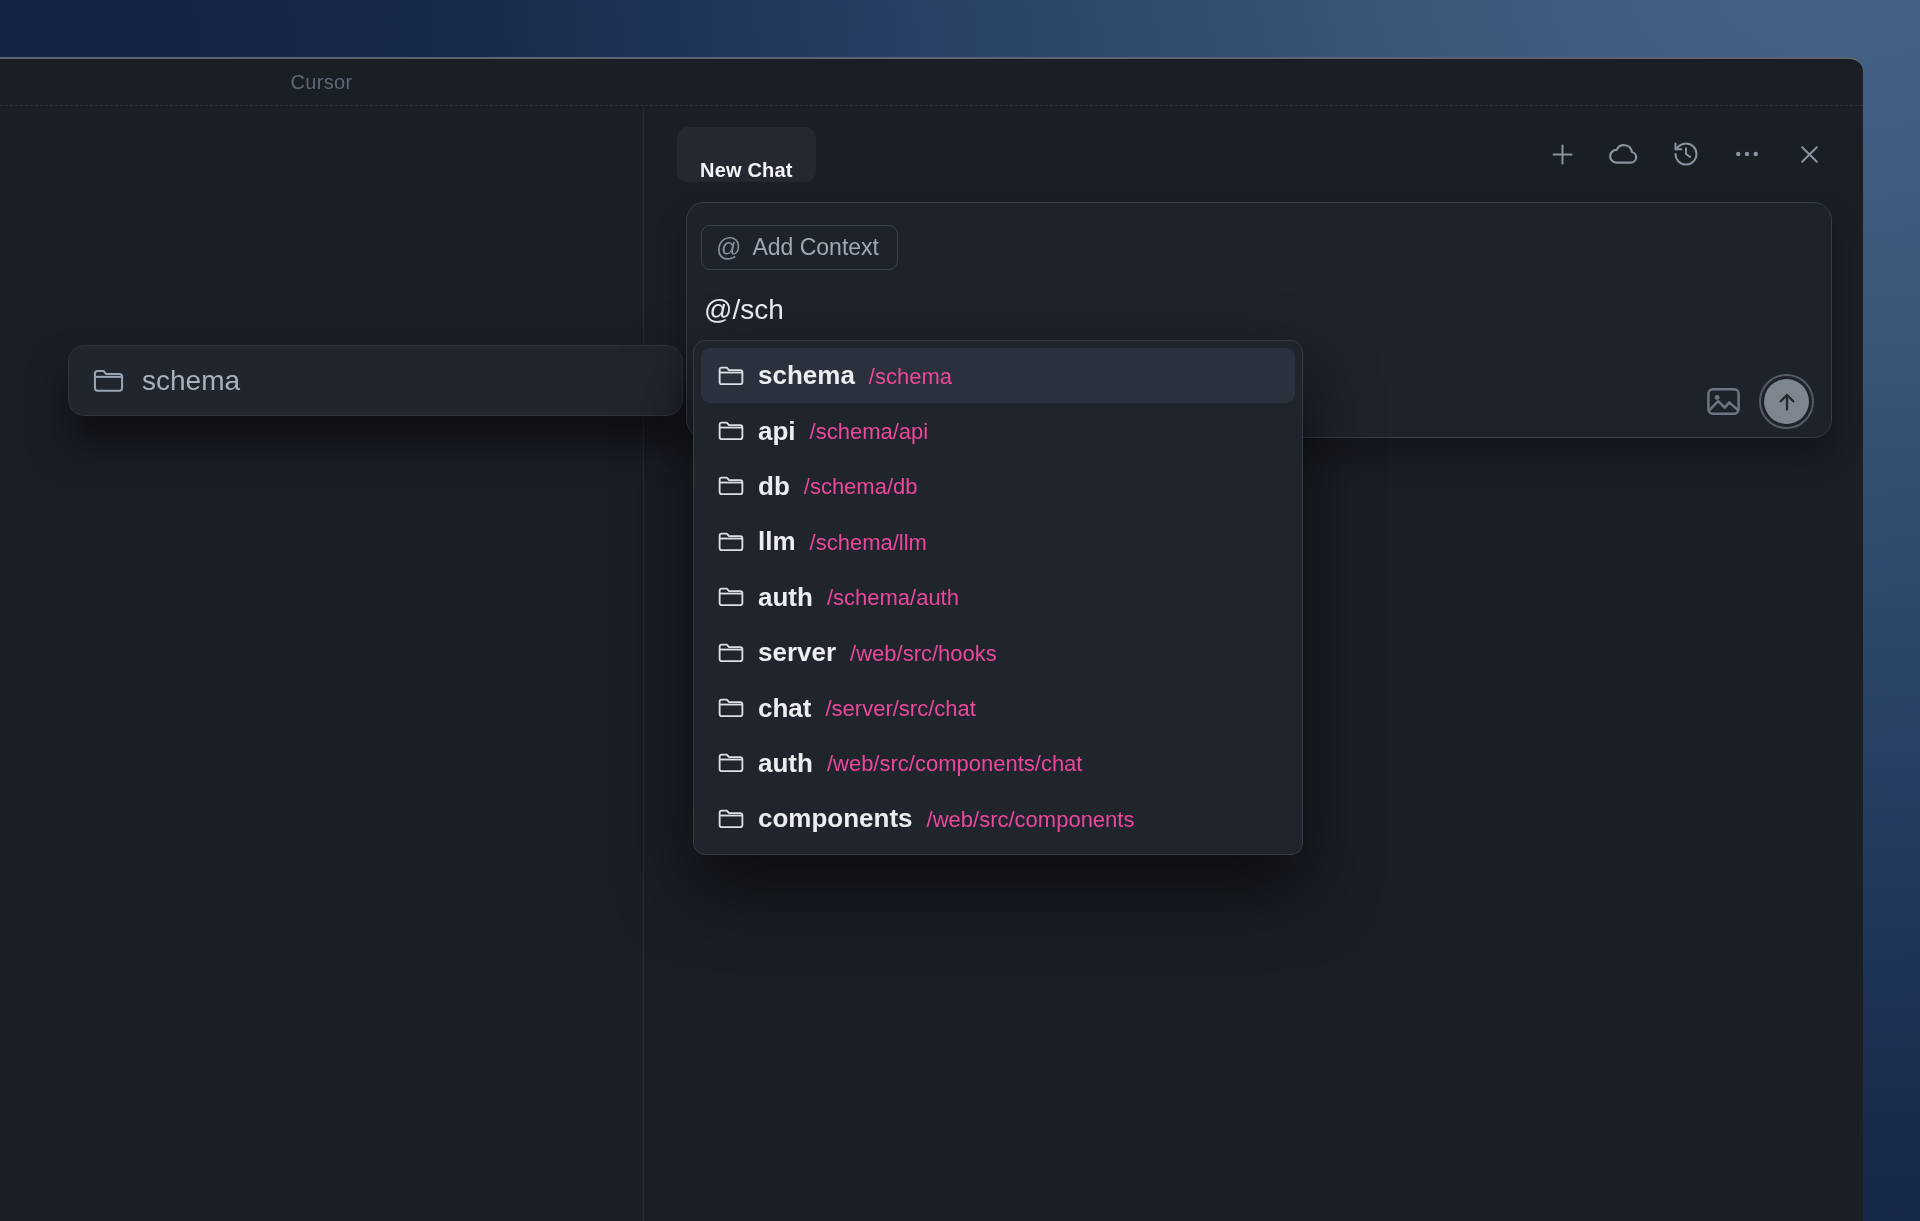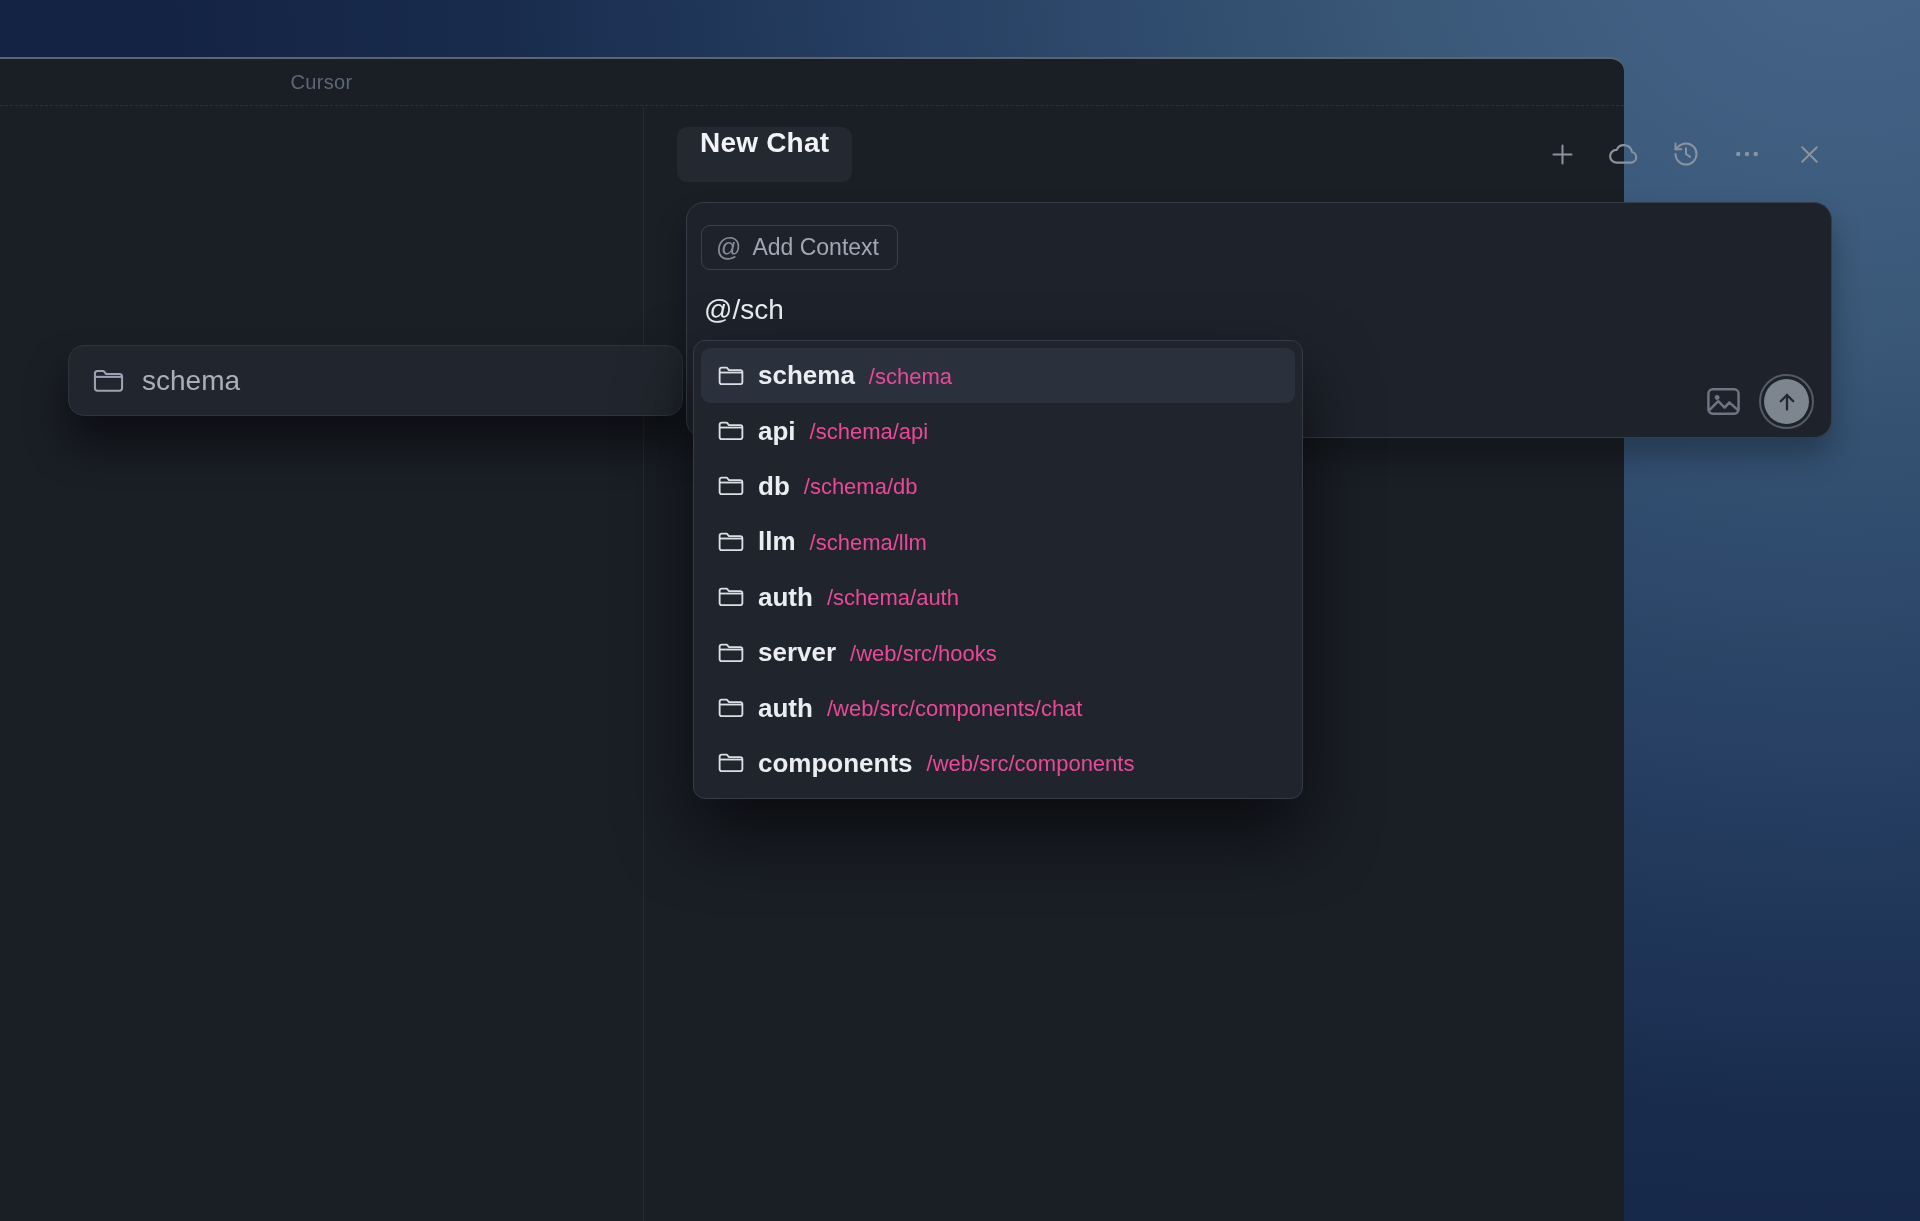--- a/index.html
+++ b/index.html
@@ -5,21 +5,21 @@
   * { margin:0; padding:0; box-sizing:border-box; }
   html,body { width:1920px; height:1221px; overflow:hidden; }
   body {
     font-family:"Liberation Sans", sans-serif;
     background: radial-gradient(1700px 1500px at 96% -6%,
       #47658a 0%, #3a5878 26%, #274063 55%, #182b4d 80%, #142343 100%);
   }
 
   
   .window {
-    position:absolute; left:0; top:57px; width:1624px; height:1164px;
+    position:absolute; left:0; top:57px; width:1863px; height:1164px;
     background:#1a1e25;
     border-top:2px solid rgba(173,186,203,.45);
     border-top-right-radius:14px;
   }
 
   .titlebar {
     position:relative; height:47px;
     border-bottom:1px dashed #2b313b;
   }
   .titlebar-title {
@@ -39,23 +39,23 @@
     background:#21262e; border:1px solid #2e333d; border-radius:16px;
     display:flex; align-items:center; padding-left:24px; gap:18px;
     color:#a9b0bc; font-size:28px;
     box-shadow:0 28px 38px rgba(0,0,0,.5);
   }
   .drag-pill svg { color:#9aa3b2; }
 
   
   .chat-title-chip {
     position:absolute; left:677px; top:68px; height:55px;
-    display:flex; align-items:flex-start; padding:0 23px;
+    display:flex; align-items:flex-end; padding:0 23px;
     background:#232831; border-radius:10px;
-    color:#f1f3f6; font-size:28px; font-weight:bold; letter-spacing:.2px;
+    color:#f1f3f6; font-size:20px; font-weight:bold; letter-spacing:.2px;
   }
   .header-actions {
     position:absolute; left:1542px; top:75px; width:287px; height:40px;
     display:flex; justify-content:space-between;
   }
   .icon-btn {
     width:40px; height:40px; display:flex; align-items:center; justify-content:center;
     background:none; border:none; color:#8b93a0; cursor:pointer;
   }
 
@@ -236,20 +236,28 @@
 
   <div class="menu-row">
     <svg width="26" height="22" viewBox="0 0 24 20" fill="none" stroke="currentColor" stroke-width="1.7" stroke-linejoin="round">
       <path d="M1.5 4.2c0-1.1.9-2 2-2h4.6l2.1 2.4h10.3c1.1 0 2 .9 2 2v8.9c0 1.1-.9 2-2 2H3.5c-1.1 0-2-.9-2-2V4.2Z"></path>
       <path d="M1.5 6.8h21"></path>
     </svg>
     <span class="row-name">server</span>
     <span class="row-path">/web/src/hooks</span>
   </div>
 
+  <div class="menu-row">
+    <svg width="26" height="22" viewBox="0 0 24 20" fill="none" stroke="currentColor" stroke-width="1.7" stroke-linejoin="round">
+      <path d="M1.5 4.2c0-1.1.9-2 2-2h4.6l2.1 2.4h10.3c1.1 0 2 .9 2 2v8.9c0 1.1-.9 2-2 2H3.5c-1.1 0-2-.9-2-2V4.2Z"></path>
+      <path d="M1.5 6.8h21"></path>
+    </svg>
+    <span class="row-name">chat</span>
+    <span class="row-path">/server/src/chat</span>
+  </div>
 
   <div class="menu-row">
     <svg width="26" height="22" viewBox="0 0 24 20" fill="none" stroke="currentColor" stroke-width="1.7" stroke-linejoin="round">
       <path d="M1.5 4.2c0-1.1.9-2 2-2h4.6l2.1 2.4h10.3c1.1 0 2 .9 2 2v8.9c0 1.1-.9 2-2 2H3.5c-1.1 0-2-.9-2-2V4.2Z"></path>
       <path d="M1.5 6.8h21"></path>
     </svg>
     <span class="row-name">auth</span>
     <span class="row-path">/web/src/components/chat</span>
   </div>
 

